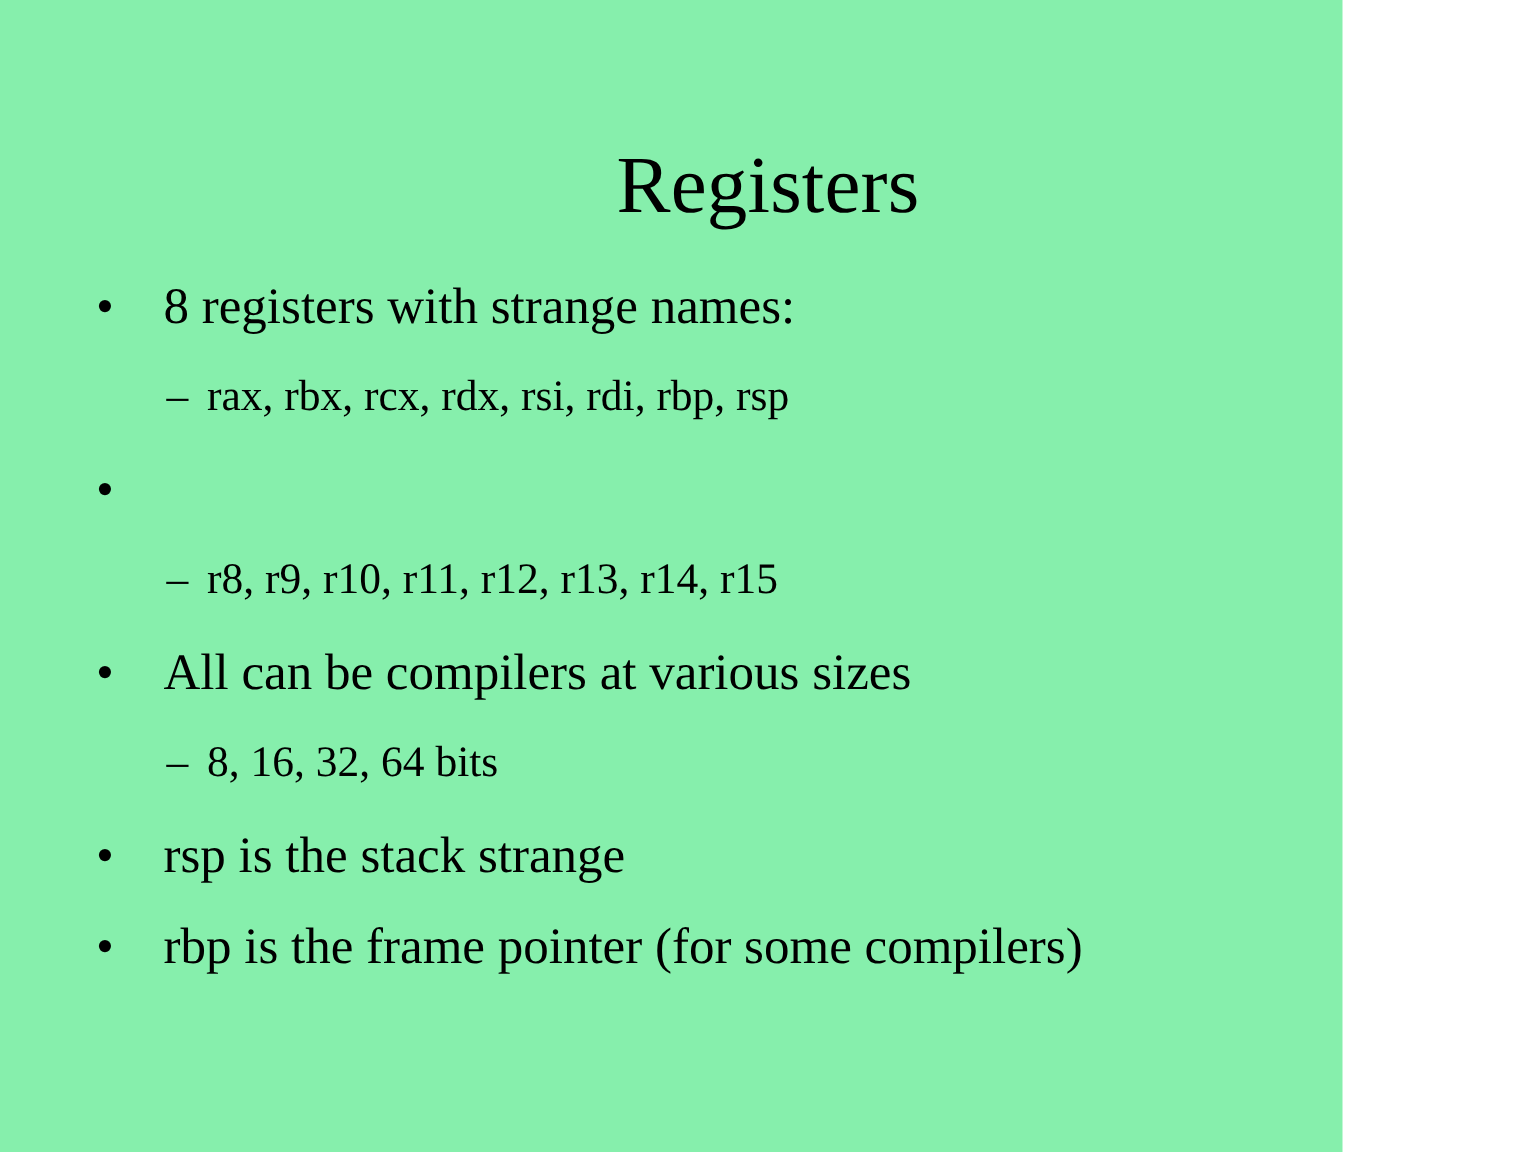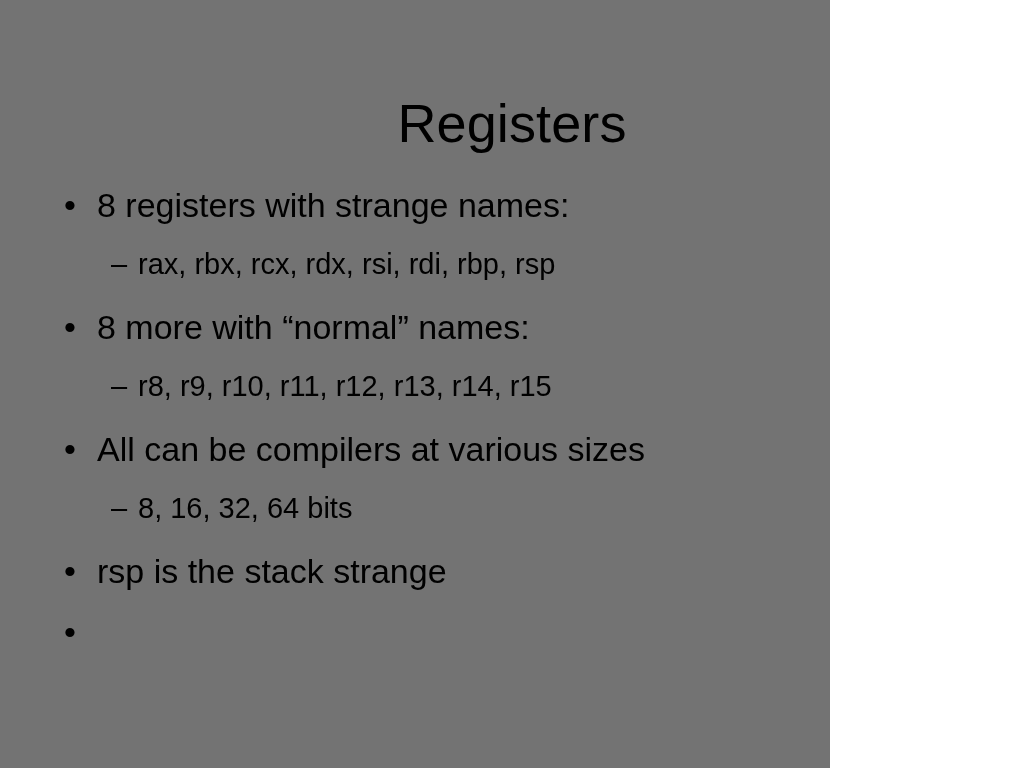--- a/index.html
+++ b/index.html
@@ -4,25 +4,25 @@
 <title>Registers Slide</title>
 <style>
   html, body {
     margin: 0;
     padding: 0;
     background: #ffffff;
   }
 
   .slide {
     position: relative;
-    width: 830px;
+    width: 895px;
     height: 768px;
-    background: #737373;
+    background: #86efac;
     overflow: hidden;
-    font-family: Liberation Sans, sans-serif;
+    font-family: Liberation Serif, serif;
     color: #000000;
     -webkit-font-smoothing: antialiased;
   }
 
   
   .slide-title {
     position: absolute;
     left: 0;
     top: 58px;
     width: 1024px;
@@ -66,20 +66,21 @@
     text-align: left;
     color: #000000;
   }
 
   .level-1 .bullet-text {
     flex: 1 1 auto;
     font-size: 34px;
     line-height: 46px;
     color: #000000;
     white-space: nowrap;
+    margin-left: 12px;
   }
 
   
   .level-2 {
     height: 61px;
     padding-left: 55px;
   }
 
   .level-2 .marker {
     flex: 0 0 auto;
@@ -112,21 +113,20 @@
       <span class="bullet-text">8 registers with strange names:</span>
     </li>
 
     <li class="bullet-row level-2">
       <span class="marker">–</span>
       <span class="bullet-text">rax, rbx, rcx, rdx, rsi, rdi, rbp, rsp</span>
     </li>
 
     <li class="bullet-row level-1">
       <span class="marker">•</span>
-      <span class="bullet-text">8 more with “normal” names:</span>
     </li>
 
     <li class="bullet-row level-2">
       <span class="marker">–</span>
       <span class="bullet-text">r8, r9, r10, r11, r12, r13, r14, r15</span>
     </li>
 
     <li class="bullet-row level-1">
       <span class="marker">•</span>
       <span class="bullet-text">All can be compilers at various sizes</span>
@@ -137,16 +137,17 @@
       <span class="bullet-text">8, 16, 32, 64 bits</span>
     </li>
 
     <li class="bullet-row level-1">
       <span class="marker">•</span>
       <span class="bullet-text">rsp is the stack strange</span>
     </li>
 
     <li class="bullet-row level-1">
       <span class="marker">•</span>
+      <span class="bullet-text">rbp is the frame pointer (for some compilers)</span>
     </li>
 
   </ul>
 </div>
 
 </body></html>

